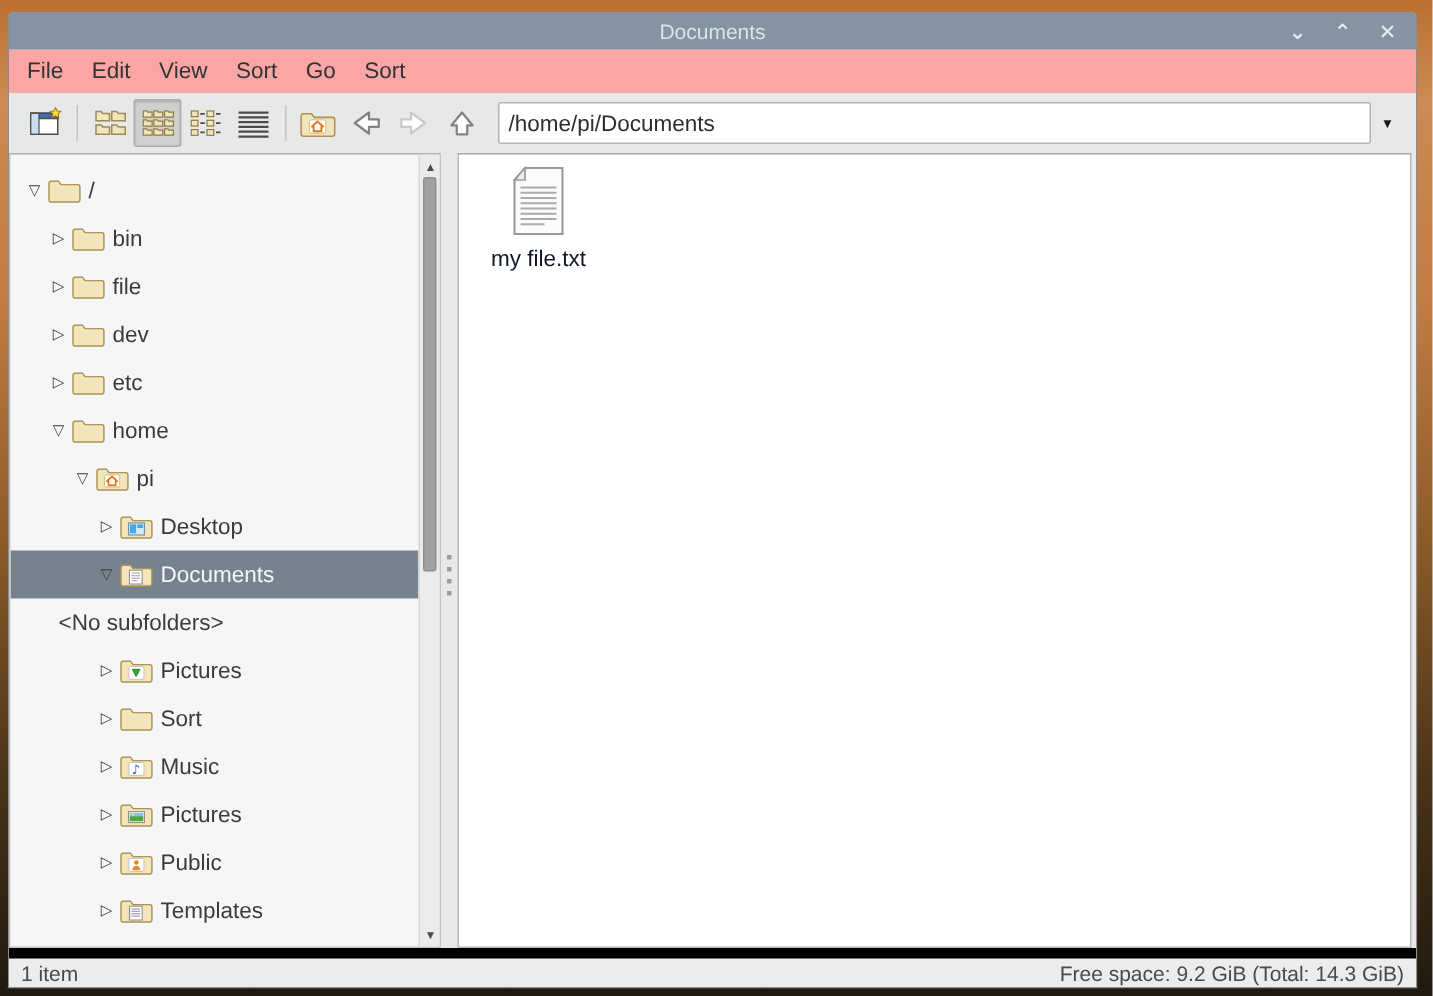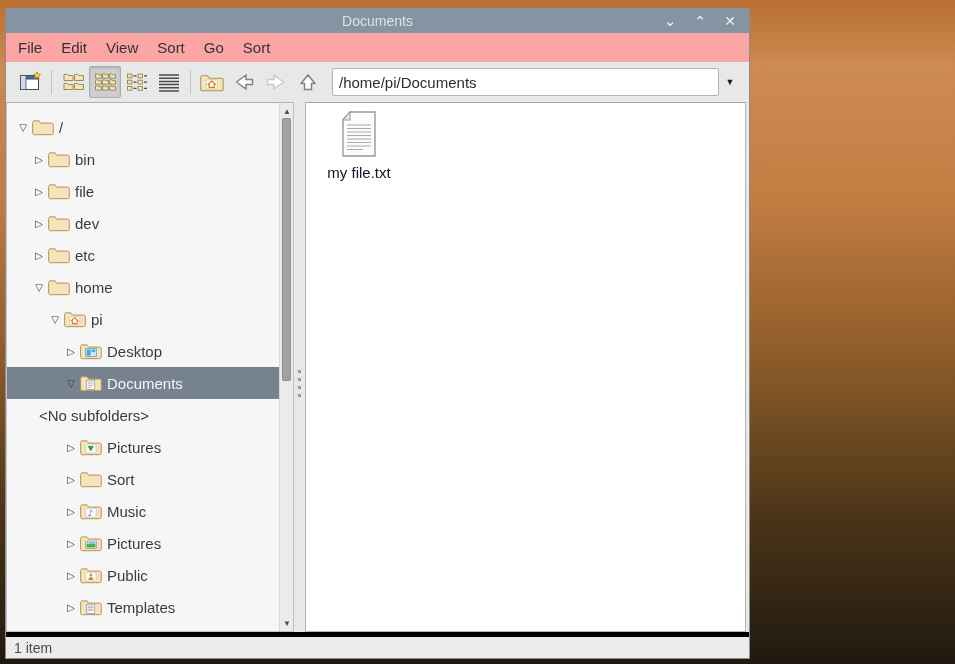--- a/index.html
+++ b/index.html
@@ -3,21 +3,21 @@
 <meta charset="utf-8">
 <style>
   * { margin:0; padding:0; box-sizing:border-box; }
   html,body { width:955px; height:664px; overflow:hidden; }
   body {
     font-family:"Liberation Sans","DejaVu Sans",sans-serif;
     background:linear-gradient(180deg,#b96f30 0%,#cd8a52 10%,#c37c42 30%,#8a5a28 55%,#4a3418 78%,#201910 100%);
     position:relative;
   }
   .window {
-    position:absolute; left:5px; top:8px; width:745px; height:651px;
+    position:absolute; left:5px; top:8px; width:940px; height:651px;
     display:flex; flex-direction:column;
     background:#e7e8e8; border:1px solid #8d8d8d; border-top:none;
     border-radius:4px 4px 0 0;
   }
   
   .titlebar {
     height:25px; flex:0 0 25px; background:#8494a2; border-radius:3px 3px 0 0;
     position:relative; display:flex; align-items:center; justify-content:center;
   }
   .titlebar .title { color:#dde2e6; font-size:14px; }
@@ -63,21 +63,21 @@
     border:1px solid #8e8e8e; border-radius:2px; }
   
   .splitter { width:11px; flex:0 0 11px; position:relative; background:#e7e8e8; }
   .splitter .dot { position:absolute; left:4px; width:3px; height:3px; background:#9b9b9b; }
   
   .main-panel { flex:1 1 auto; background:#fff; border:1px solid #b5b5b5; border-top-color:#a8a8a8; position:relative; overflow:hidden; }
   .file-item { position:absolute; left:10px; top:6px; width:86px; display:flex; flex-direction:column; align-items:center; }
   .file-icon { width:40px; height:50px; }
   .file-label { margin-top:5px; font-size:15px; color:#0f172a; text-align:center; }
   
-  .statusbar { height:26px; flex:0 0 26px; background:#ececec; border-top:5px solid #000000;
+  .statusbar { height:26px; flex:0 0 26px; background:#ececec; border-top:7px solid #000000;
     display:flex; align-items:center; justify-content:space-between; padding:0 8px; }
   .status-text { font-size:14px; color:#4a4a4a; }
 </style>
 </head>
 <body>
 
 <div class="window">
 
   <div class="titlebar">
     <span class="title">Documents</span>
@@ -385,15 +385,16 @@
               <path d="M11 3 L11 11 L4 11 Z" fill="#ececec" stroke="#999" stroke-width="1.1"></path>
               <path d="M8 16h24M8 19.5h24M8 23h24M8 26.5h24M8 30h24M8 33.5h24M8 37h24M8 40.5h16" stroke="#ababab" stroke-width="1.2" fill="none"></path>
             </svg></div>
           <div class="file-label">my file.txt</div>
         </div>
       </div>
   </div>
 
   <div class="statusbar">
     <span class="status-text">1 item</span>
+    <span class="status-text">Free space: 9.2 GiB (Total: 14.3 GiB)</span>
   </div>
 
 </div>
 
 </body></html>

